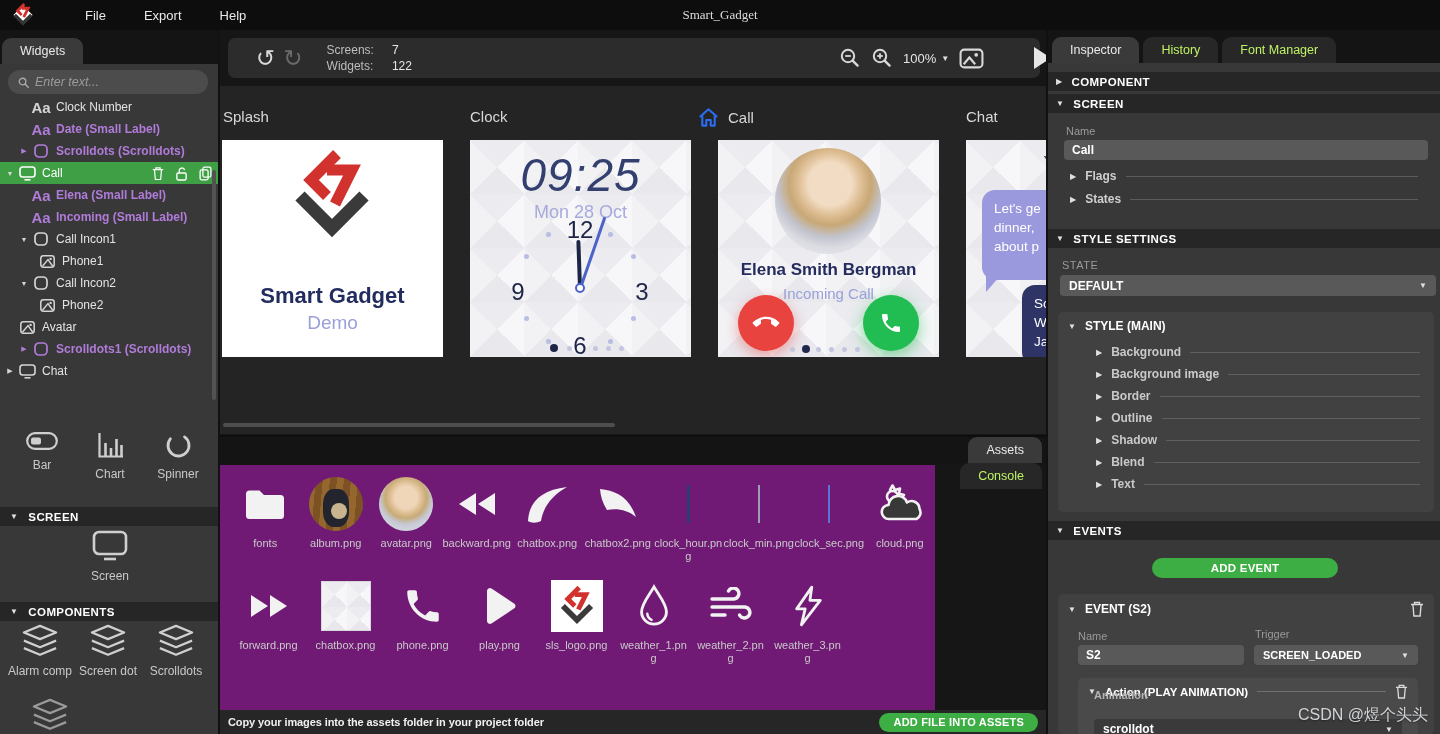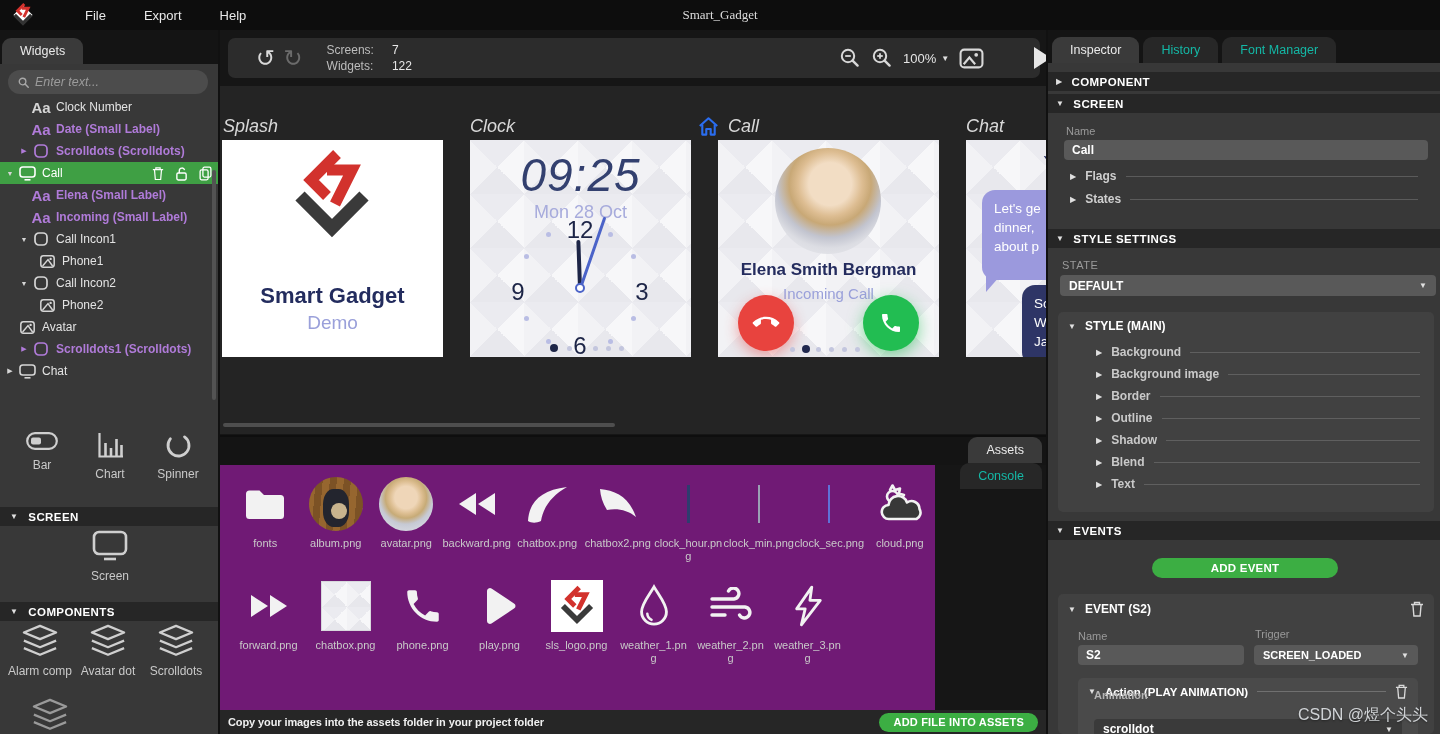--- a/index.html
+++ b/index.html
@@ -10,21 +10,21 @@
   
   .menubar { position:absolute; left:0; top:0; width:1440px; height:30px; background:#0d0d0d;
     display:flex; align-items:center; z-index:30; }
   .menubar .logo { width:30px; height:26px; margin-left:8px; }
   .menu-items { display:flex; margin-left:28px; gap:0; }
   .menu-item { color:#e8e8e8; font-size:13px; padding:6px 19px; cursor:default; }
   .app-title { position:absolute; left:0; right:0; text-align:center; color:#dcdcdc; font-size:13px; pointer-events:none;font-family:Liberation Serif, serif; }
 
   
   .tstrip { background:#141414; display:flex; align-items:flex-end; }
-  .tab { padding:6px 18px 6px 18px; border-radius:9px 9px 0 0; font-size:12.5px; color:#14b8a6;
+  .tab { padding:6px 18px 6px 18px; border-radius:9px 9px 0 0; font-size:12.5px; color:#bef264;
     background:#272727; margin-right:4px; white-space:nowrap; }
   .tab.active { background:#3a3a3a; color:#eaeaea; }
 
   
   .leftpanel { position:absolute; left:0; top:30px; width:220px; height:704px; background:#383838;
     overflow:hidden; border-right:2px solid #111; z-index:20; }
   .leftpanel .tstrip { position:absolute; left:0; top:0; width:100%; height:34px; padding-left:2px; }
   .searchbox { position:absolute; left:8px; top:40px; width:200px; height:24px; background:#4c4c4c;
     border-radius:12px; display:flex; align-items:center; padding:0 10px; gap:6px; }
   .searchbox input { flex:1; background:transparent; border:none; outline:none; color:#ddd;
@@ -68,21 +68,21 @@
   .tb-undo { font-size:23px; color:#d9d9d9; margin-left:28px; line-height:1; }
   .tb-redo { font-size:23px; color:#6b6b6b; margin-left:8px; line-height:1; }
   .tb-counts { font-size:12px; color:#bdbdbd; display:grid; grid-template-columns:auto auto; column-gap:18px; row-gap:2px; }
   .tb-counts .val { color:#e8e8e8; }
   .tb-zoom { display:flex; align-items:center; gap:10px; margin-left:335px; }
   .tb-zoomlvl { color:#e4e4e4; font-size:13px; display:flex; align-items:center; gap:5px; }
   .tb-zoomlvl .tri { font-size:8px; }
   .playtri { width:0; height:0; border-left:17px solid #e6e6e6; border-top:11px solid transparent; border-bottom:11px solid transparent; margin-left:26px; }
 
   .canvas { position:absolute; left:0; top:56px; width:826px; height:348px; background:#242424; overflow:hidden; }
-  .scr-title { position:absolute; top:30px; color:#d8d8d8; font-size:18px; display:flex; align-items:center; gap:9px;font-style:italic; }
+  .scr-title { position:absolute; top:22px; color:#d8d8d8; font-size:15px; display:flex; align-items:center; gap:9px; }
   .screen { position:absolute; top:54px; width:221px; height:217px; background:#fff; overflow:hidden; }
   .pattern-bg { background:
       conic-gradient(from 45deg at 50% 50%, #f7f7f9 0 25%, #e8e8ed 0 50%, #f2f2f5 0 75%, #ebebf0 0) 0 0 / 54px 54px,
       #f1f1f4; }
   .hscroll { position:absolute; left:3px; top:393px; width:392px; height:4px; background:#4e4e4e; border-radius:2px; }
 
   
   .brand { position:absolute; left:0; width:221px; text-align:center; color:#232c5e; }
   
   .clk-time { position:absolute; left:0; top:8px; width:221px; text-align:center; font-size:46px;
@@ -369,21 +369,21 @@
         <span class="wlbl">Alarm comp</span>
       </div>
       <div class="ccell">
         <svg width="42" height="36" viewBox="0 0 42 38">
             <g fill="none" stroke="currentColor" stroke-width="2.4" stroke-linejoin="round">
               <path d="M21 2 L38 9 L21 16 L4 9 Z"></path>
               <path d="M38 17.5 L21 24.5 L4 17.5"></path>
               <path d="M38 25.5 L21 32.5 L4 25.5"></path>
             </g>
           </svg>
-        <span class="wlbl">Avatar dot</span>
+        <span class="wlbl">Screen dot</span>
       </div>
       <div class="ccell">
         <svg width="42" height="36" viewBox="0 0 42 38">
             <g fill="none" stroke="currentColor" stroke-width="2.4" stroke-linejoin="round">
               <path d="M21 2 L38 9 L21 16 L4 9 Z"></path>
               <path d="M38 17.5 L21 24.5 L4 17.5"></path>
               <path d="M38 25.5 L21 32.5 L4 25.5"></path>
             </g>
           </svg>
         <span class="wlbl">Scrolldots</span>

